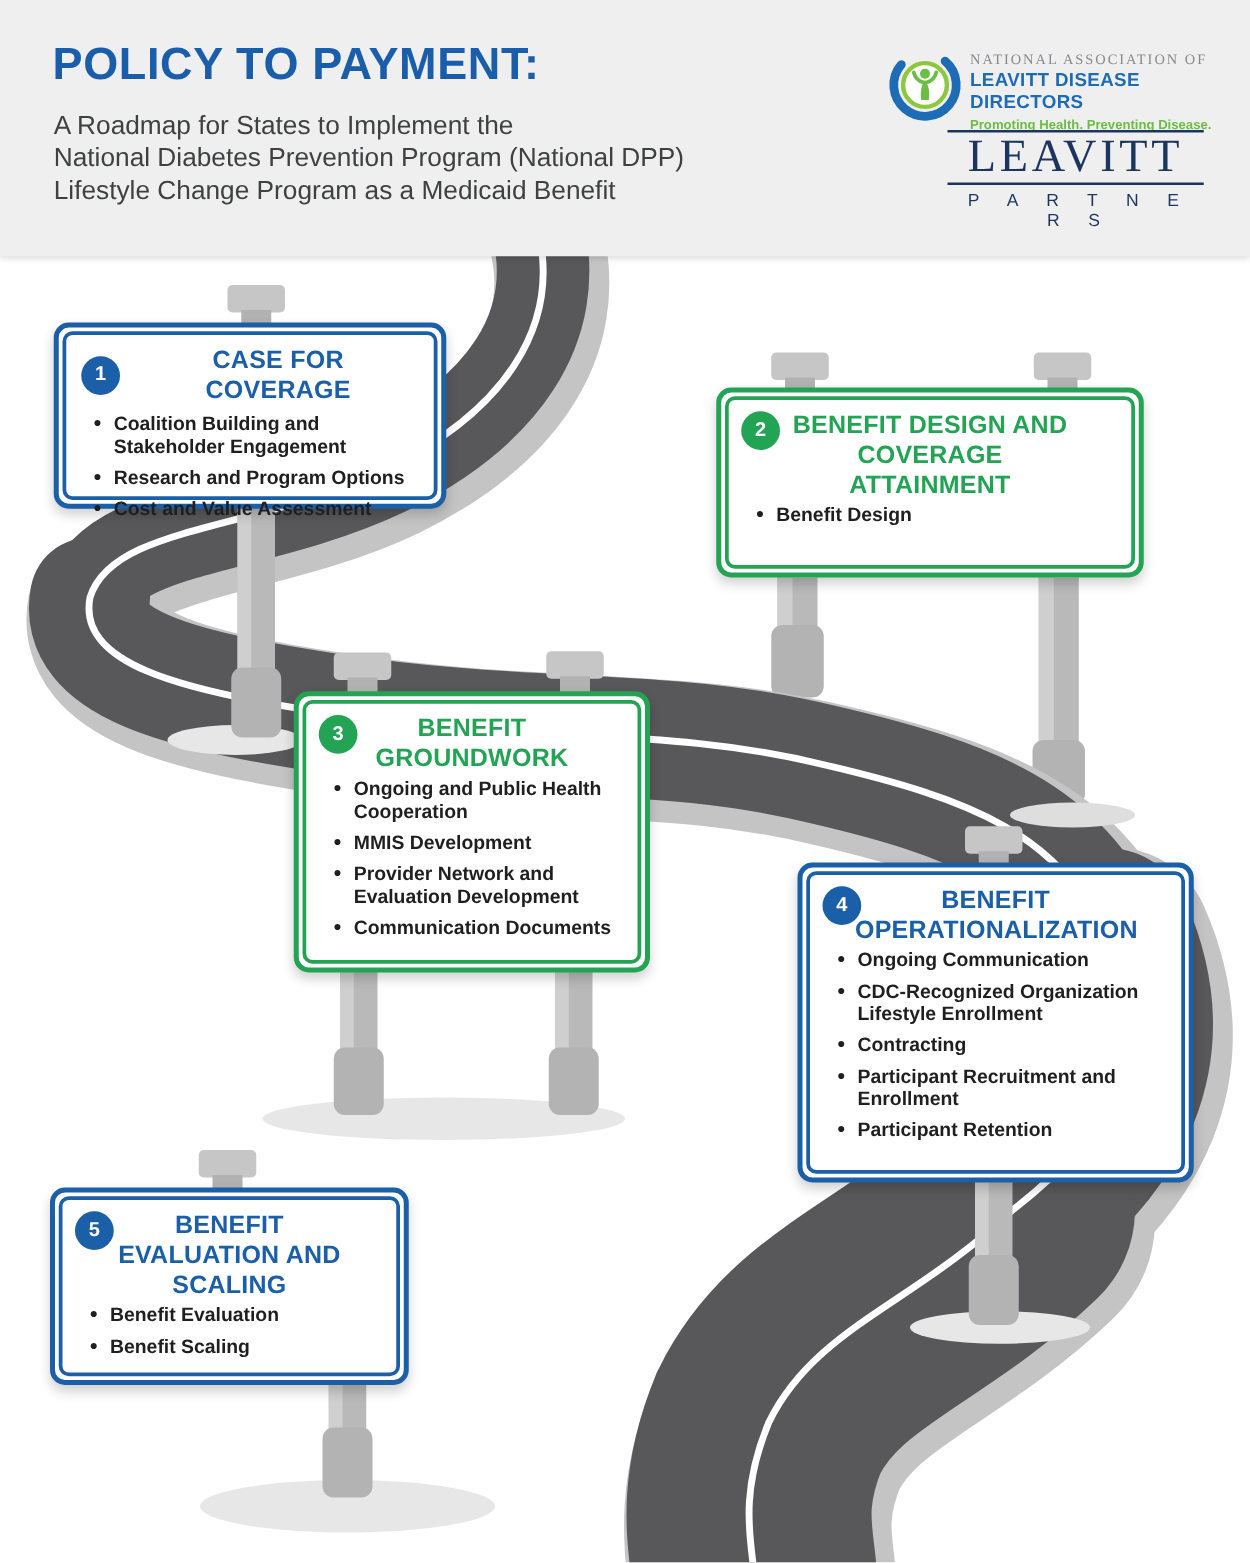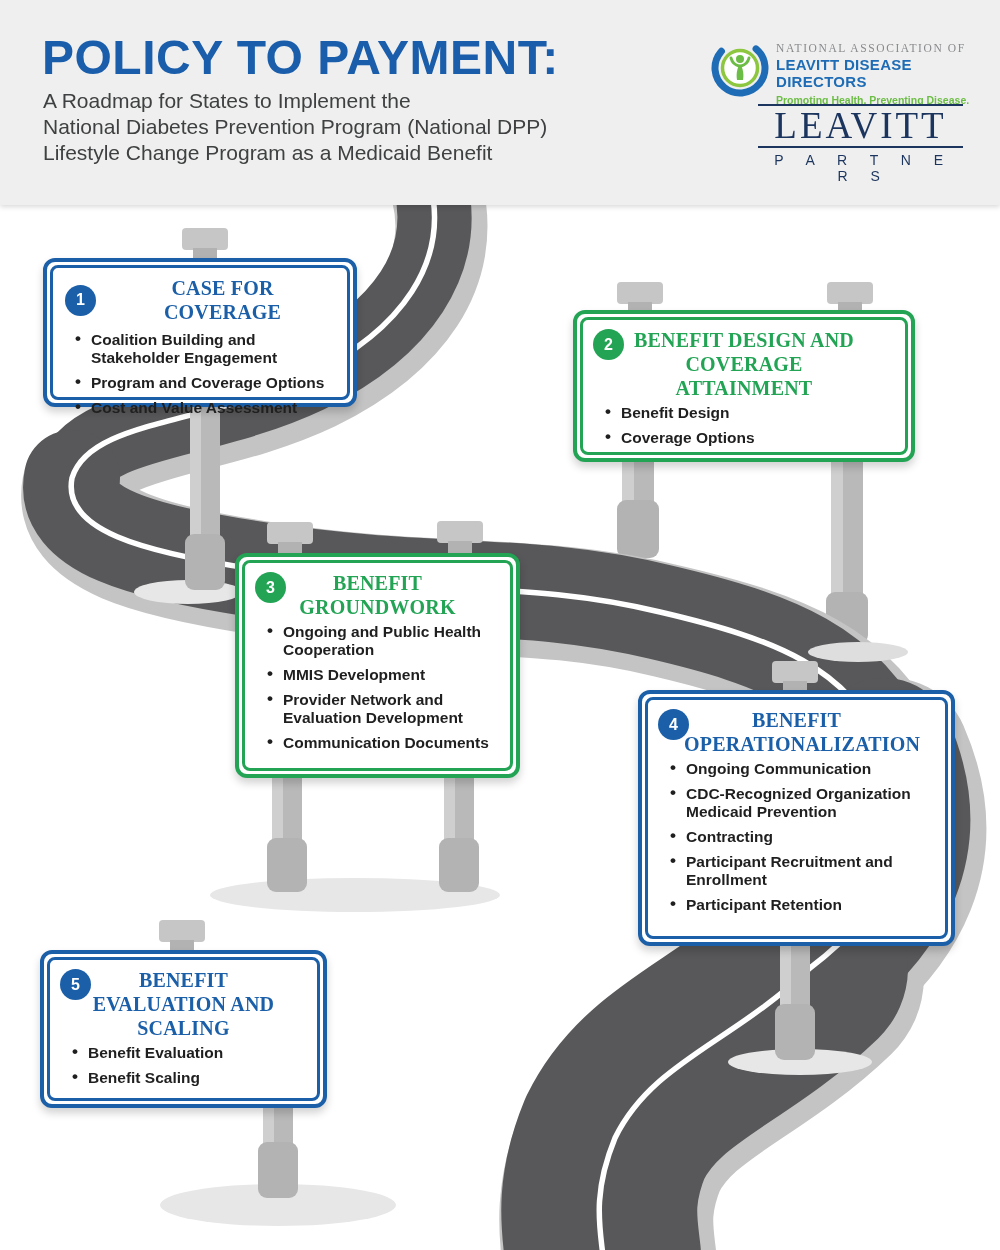--- a/index.html
+++ b/index.html
@@ -7,21 +7,21 @@
          font-family:"Liberation Sans", sans-serif; background:#fff;}
 
   
   #road-svg {position:absolute; left:0; top:0; z-index:1;}
 
   
   #header {position:absolute; left:0; top:0; width:1000px; height:205px;
            background:var(--headerBg,#efefef); z-index:2;
            box-shadow:0 2px 5px rgba(0,0,0,0.15);}
   #main-title {position:absolute; left:42px; top:30px; margin:0;
-               font-size:48px; font-weight:bold; letter-spacing:0.5px;
+               font-size:36px; font-weight:bold; letter-spacing:0.5px;
                color:var(--titleBlue,#1a5dab);}
   #subtitle {position:absolute; left:43px; top:88px; margin:0;
              font-size:21px; line-height:26px; font-weight:500;
              color:#3f4041; white-space:pre-line;}
 
   
   #nacdd {position:absolute; left:710px; top:36px; width:260px; height:66px;}
   #nacdd-icon {position:absolute; left:0; top:2px;}
   #nacdd-text {position:absolute; left:66px; top:6px; width:200px;}
   #nacdd-line1 {font-size:11.5px; letter-spacing:1.6px; color:#87898c; font-weight:500;font-family:Liberation Serif, serif;}
@@ -46,21 +46,21 @@
   .sign.blue, .sign.blue .sign-inner {border-color:var(--blue,#1b5fa8);}
   .sign.green, .sign.green .sign-inner {border-color:var(--green,#23a455);}
 
   .num-circle {width:31px; height:31px; border-radius:50%; color:#fff;
                font-weight:bold; font-size:16px; display:flex;
                align-items:center; justify-content:center; flex:0 0 31px;}
   .blue .num-circle {background:var(--blue,#1b5fa8);}
   .green .num-circle {background:var(--green,#23a455);}
 
   .sign-title {font-weight:bold; font-size:20px; line-height:24px;
-               text-align:center; white-space:pre-line; letter-spacing:0.2px;font-family:Liberation Serif, serif;}
+               text-align:center; white-space:pre-line; letter-spacing:0.2px;}
   .blue .sign-title {color:var(--blue,#1d64ad);}
   .green .sign-title {color:var(--green,#23a455);text-align:center;}
 
   .title-row {display:flex; align-items:center; gap:16px; padding:2px 4px 3px 2px;
               justify-content:flex-start;}
   .title-block {margin:2px 26px 3px; }
   .corner-circle {position:absolute; left:10px; top:9px;}
 
   .sign ul {list-style:none; margin:4px 0 0; padding:0 2px 0 12px;}
   .sign li {position:relative; padding-left:16px; margin-bottom:7px;
@@ -201,34 +201,33 @@
   </div>
 
   <section id="sign1" class="sign blue">
     <div class="sign-inner">
       <div class="title-row">
         <div class="num-circle">1</div>
         <div class="sign-title">CASE FOR COVERAGE</div>
       </div>
       <ul>
           <li>Coalition Building and Stakeholder Engagement</li>
-          <li>Program and Coverage Options</li>
+          <li>Research and Program Options</li>
           <li>Cost and Value Assessment</li>
         </ul>
     </div>
   </section>
 
   <section id="sign2" class="sign green">
     <div class="sign-inner">
       <div class="num-circle corner-circle">2</div>
       <div class="sign-title title-block">BENEFIT DESIGN AND
 COVERAGE ATTAINMENT</div>
       <ul>
           <li>Benefit Design</li>
-          <li>Coverage Options</li>
         </ul>
     </div>
   </section>
 
   <section id="sign3" class="sign green">
     <div class="sign-inner">
       <div class="num-circle corner-circle">3</div>
       <div class="sign-title title-block">BENEFIT
 GROUNDWORK</div>
       <ul>
@@ -240,21 +239,21 @@
     </div>
   </section>
 
   <section id="sign4" class="sign blue">
     <div class="sign-inner">
       <div class="num-circle corner-circle">4</div>
       <div class="sign-title title-block">BENEFIT
 OPERATIONALIZATION</div>
       <ul>
           <li>Ongoing Communication</li>
-          <li>CDC-Recognized Organization Medicaid Prevention</li>
+          <li>CDC-Recognized Organization Lifestyle Enrollment</li>
           <li>Contracting</li>
           <li>Participant Recruitment and Enrollment</li>
           <li>Participant Retention</li>
         </ul>
     </div>
   </section>
 
   <section id="sign5" class="sign blue">
     <div class="sign-inner">
       <div class="num-circle corner-circle">5</div>

